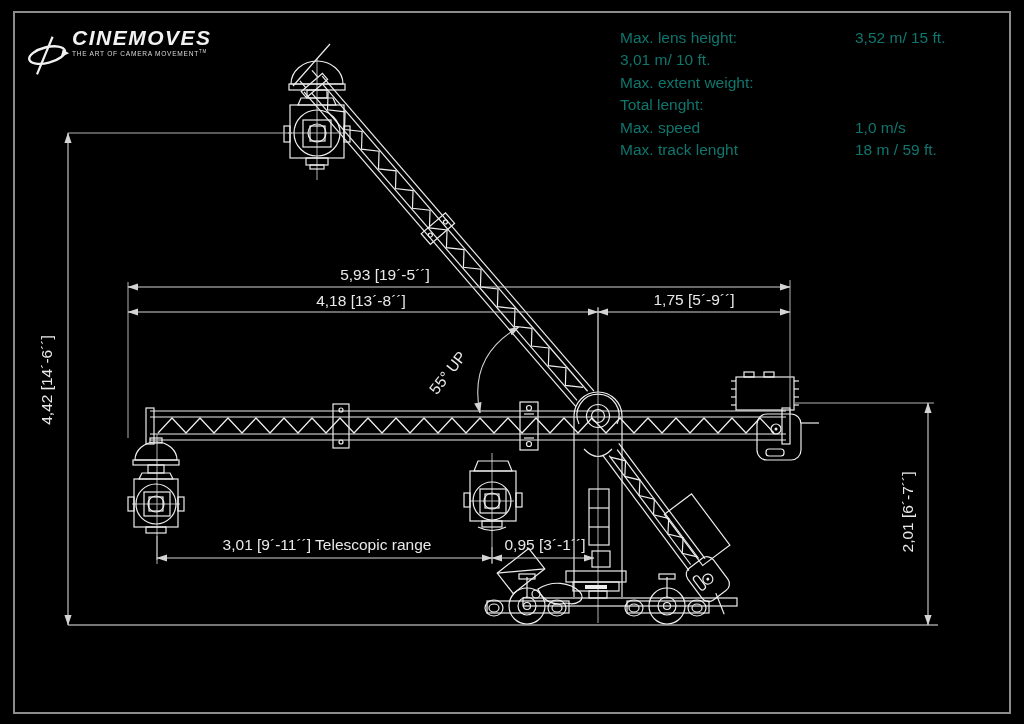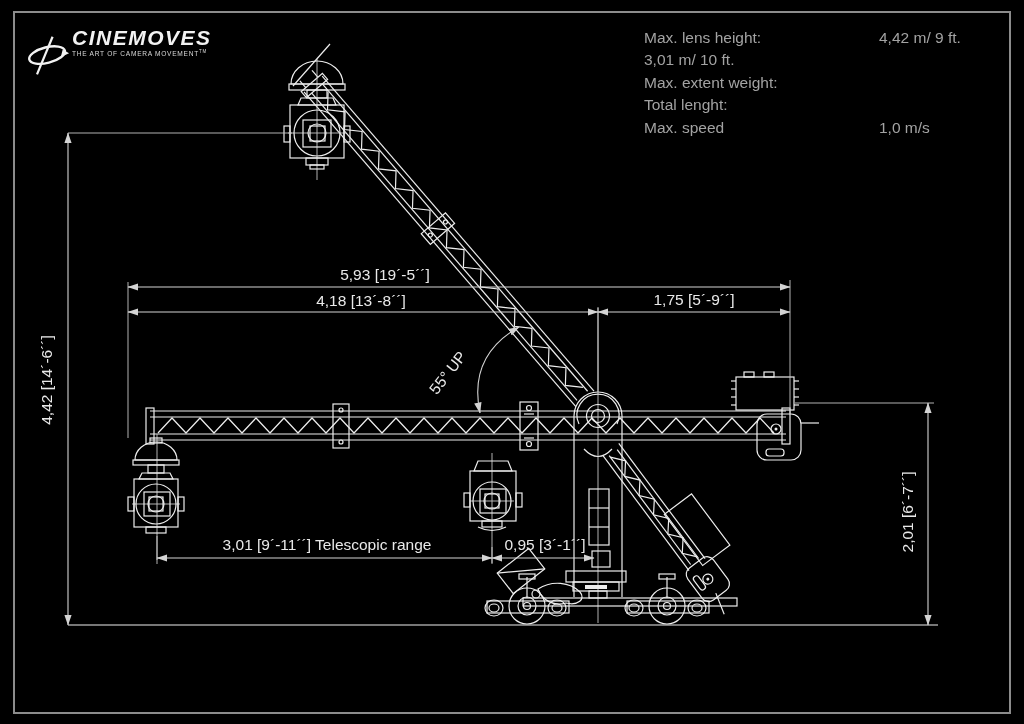--- a/index.html
+++ b/index.html
@@ -12,21 +12,21 @@
   .sf{fill:#ededed;stroke:none;}
   .d{stroke:#d4d4d4;fill:none;stroke-width:1.1;}
   .x{stroke:#c6c6c6;fill:none;stroke-width:0.9;}
   text.dim{fill:#e9e9e9;font-family:"Liberation Sans",sans-serif;font-size:15.5px;}
   .logo{position:absolute;left:26px;top:28px;display:flex;align-items:flex-start;color:#f2f2f2;}
   .logo-swoosh{margin-top:6px;}
   .logo-textcol{margin-left:2px;}
   .logo-brand{font-size:21px;font-weight:bold;font-style:italic;letter-spacing:1.5px;line-height:20px;}
   .logo-tagline{font-size:6.6px;letter-spacing:0.72px;color:#d8d8d8;text-align:left;margin-top:1px;white-space:nowrap;}
   .logo-tm{font-size:4.5px;vertical-align:super;}
-  .specs{position:absolute;left:644px;top:27px;width:380px;color:#a3a3a3;font-size:15.5px;}
+  .specs{position:absolute;left:620px;top:27px;width:380px;color:#0f766e;font-size:15.5px;}
   .spec-row{display:flex;line-height:22.4px;}
   .spec-label{width:235px;}
   .spec-value{flex:1;}
 </style>
 </head>
 <body>
 
 <div class="stage">
   <div class="frame"></div>
 
@@ -262,29 +262,33 @@
     </svg>
     <div class="logo-textcol">
       <div class="logo-brand">CINEMOVES</div>
       <div class="logo-tagline"><span>THE ART OF CAMERA MOVEMENT</span><span class="logo-tm">TM</span></div>
     </div>
   </div>
 
   <div class="specs">
     <div class="spec-row">
       <div class="spec-label">Max. lens height:</div>
-      <div class="spec-value">4,42 m/ 9 ft.</div>
+      <div class="spec-value">3,52 m/ 15 ft.</div>
     </div>
     <div class="spec-row">
       <div class="spec-value">3,01 m/ 10 ft.</div>
     </div>
     <div class="spec-row">
       <div class="spec-label">Max. extent weight:</div>
     </div>
     <div class="spec-row">
       <div class="spec-label">Total lenght:</div>
     </div>
     <div class="spec-row">
       <div class="spec-label">Max. speed</div>
       <div class="spec-value">1,0 m/s</div>
     </div>
+    <div class="spec-row">
+      <div class="spec-label">Max. track lenght</div>
+      <div class="spec-value">18 m / 59 ft.</div>
+    </div>
   </div>
 </div>
 
 </body></html>

